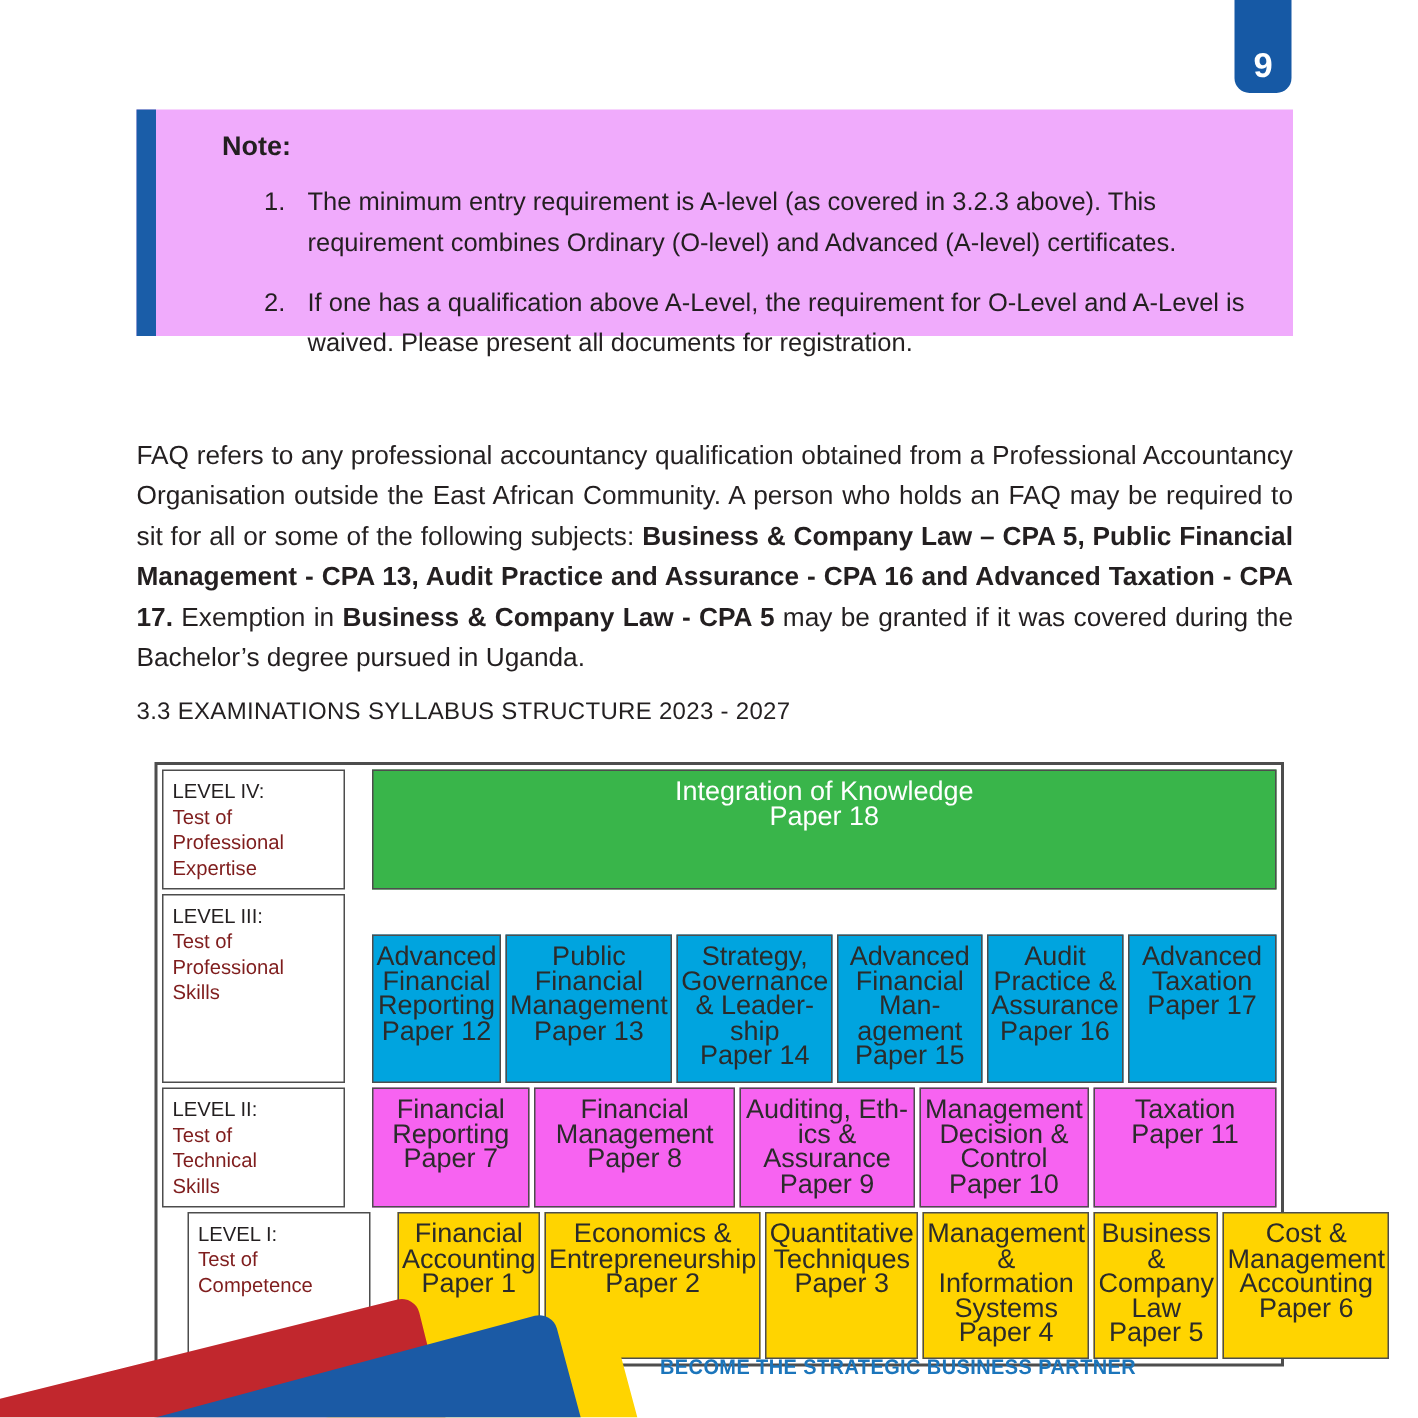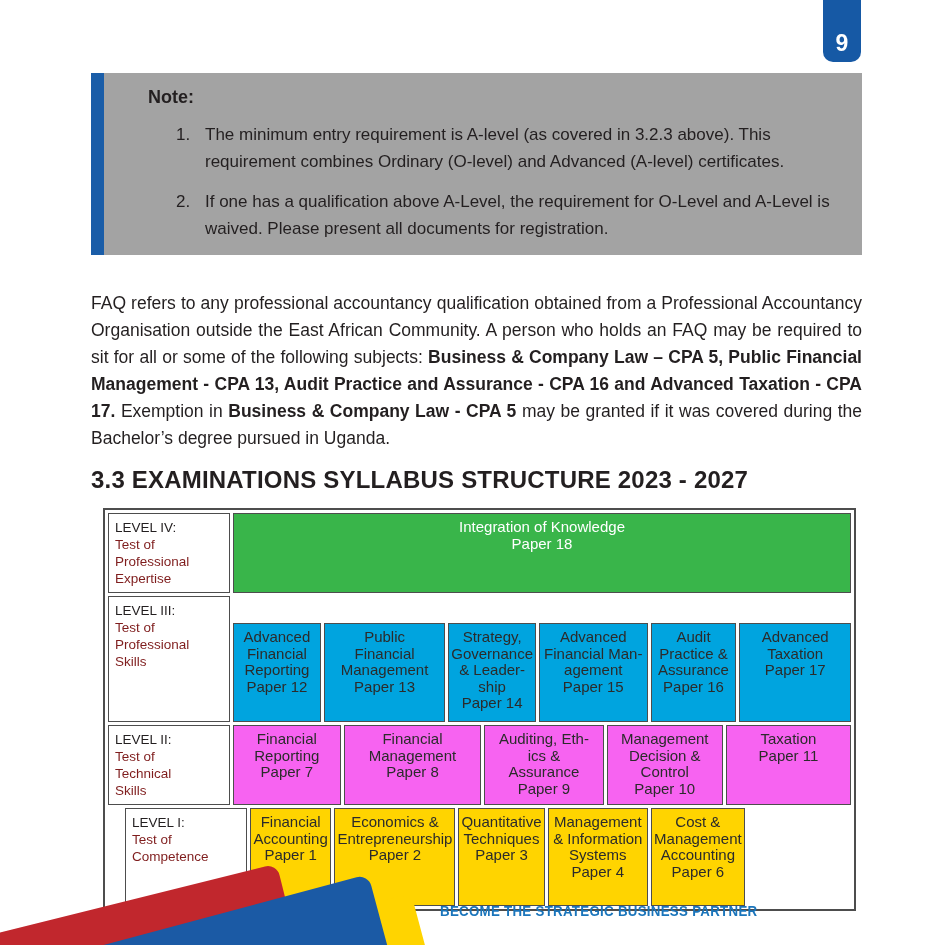--- a/index.html
+++ b/index.html
@@ -23,22 +23,22 @@
     border-radius: 0 0 10px 10px;
     display: flex; align-items: flex-end; justify-content: center;
     padding-bottom: 7px;
   }
   .page-badge span { color: #ffffff; font-size: 23px; font-weight: 700; line-height: 1; }
 
   
   .note-box {
     position: absolute;
     left: 91px; top: 73px;
-    width: 771px; height: 182px;
-    background: #a3a3a3;
+    width: 771px; height: 151px;
+    background: #f0abfc;
     padding: 13px 10px 10px 57px;
   }
   .note-bar {
     position: absolute;
     left: 0; top: 0; bottom: 0;
     width: 13px;
     background: #1a5da8;
   }
   .note-title { font-size: 18px; font-weight: 700; line-height: 22px; }
   .note-item { display: flex; margin-top: 13px; font-size: 17px; line-height: 27px; }
@@ -57,54 +57,54 @@
     width: 771px;
     font-size: 17.5px; line-height: 27px;
     text-align: justify;
   }
   .faq-par .b { font-weight: 700; }
 
   
   .h33 {
     position: absolute;
     left: 91px; top: 466px;
-    font-size: 24px; font-weight: 700;
+    font-size: 16px; font-weight: 400;
     letter-spacing: 0.2px;
   }
 
   
   .syllabus-table {
     position: absolute;
     left: 103px; top: 508px;
     width: 753px;
     border: 2px solid #4d4d4d;
     background: #ffffff;
     padding: 3px;
   }
-  .trow { display: flex; gap: 3px; margin-bottom: 3px; }
+  .trow { display: flex; gap: 18px; margin-bottom: 3px; }
   .trow:last-child { margin-bottom: 0; padding-left: 17px; }
   .label-cell {
     flex: 0 0 122px;
     border: 1px solid #4d4d4d;
     background: #ffffff;
     padding: 5px 6px;
     font-size: 13.5px; line-height: 17px;
   }
   .label-cell .lvl { color: #231f20; white-space: pre-line; }
   .label-cell .desc { color: #7f1d1d; white-space: pre-line; }
   .cells { flex: 1; display: grid; gap: 3px; }
   .cells-l4 { grid-template-columns: 1fr; }
   .cells-l3 { grid-template-columns: 89fr 123fr 88fr 110fr 87fr 113fr; }
   .cells-l2 { grid-template-columns: 111fr 142fr 123fr 120fr 129fr; }
   .cells-l1 { grid-template-columns: 89fr 123fr 88fr 110fr 87fr 113fr; }
   .cell {
     border: 1px solid #4d4d4d;
     padding: 5px 2px;
     text-align: center;
-    font-size: 15px; line-height: 16.5px;
+    font-size: 18px; line-height: 16.5px;
     white-space: pre-line;
     color: #2b2b2b;
   }
   .row-l4 .cell { background: #39b54a; color: #ffffff; min-height: 64px; }
   .row-l3 .cell { background: #00a4df; min-height: 99px; margin-top: 27px; }
   .row-l2 .cell { background: #f763f1; min-height: 80px; }
   .row-l1 .cell { background: #ffd400; min-height: 98px; }
 
   
   .slogan {
@@ -256,20 +256,24 @@
         <div class="cell">Economics &amp;
 Entrepreneurship
 Paper 2</div>
         <div class="cell">Quantitative
 Techniques
 Paper 3</div>
         <div class="cell">Management
 &amp; Information
 Systems
 Paper 4</div>
+        <div class="cell">Business &amp;
+Company
+Law
+Paper 5</div>
         <div class="cell">Cost &amp;
 Management
 Accounting
 Paper 6</div>
       </div>
     </div>
 
   </div>
 
   <div class="shape shape-red"></div>

